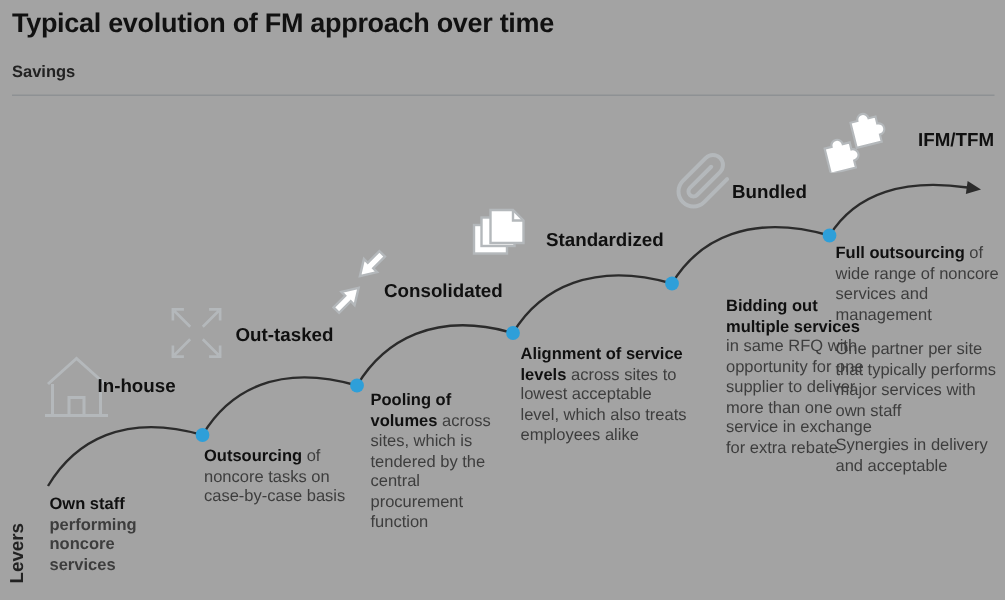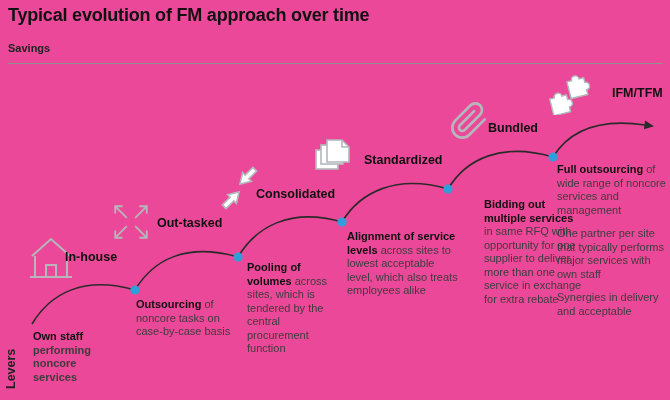--- a/index.html
+++ b/index.html
@@ -1,17 +1,17 @@
 <!DOCTYPE html>
 <html style="--dot: #2E9FD9; --curve: #2b2b2b; --icon: #b4b8bb; --text: #3d3d3d;"><head>
 <meta charset="utf-8">
 <style>
   html,body{margin:0;padding:0;background:#fff;}
   body{font-family:"Liberation Sans", sans-serif; -webkit-font-smoothing:antialiased;}
-  #canvas{position:relative;width:670px;height:400px;background:#ec4899;overflow:hidden;}
+  #canvas{position:relative;width:670px;height:400px;background:#a3a3a3;overflow:hidden;}
 
   .title{position:absolute;left:8px;top:5px;font-size:18px;font-weight:bold;color:#111;letter-spacing:-0.2px;}
   .axis-top{position:absolute;left:8px;top:42px;font-size:11px;font-weight:bold;color:#222;}
   .axis-rule{position:absolute;left:8px;top:63px;width:655px;border-top:1.5px solid #8e9194;}
   .axis-left{position:absolute;left:4px;top:333px;font-size:12.5px;font-weight:bold;color:#222;
              writing-mode:vertical-rl;transform:rotate(180deg);height:56px;}
 
   .curve-layer{position:absolute;left:0;top:0;width:670px;height:400px;}
   .curve-path{fill:none;stroke:var(--curve,#2b2b2b);stroke-width:1.6px;}
   .arrow-head{fill:var(--curve,#2b2b2b);}

